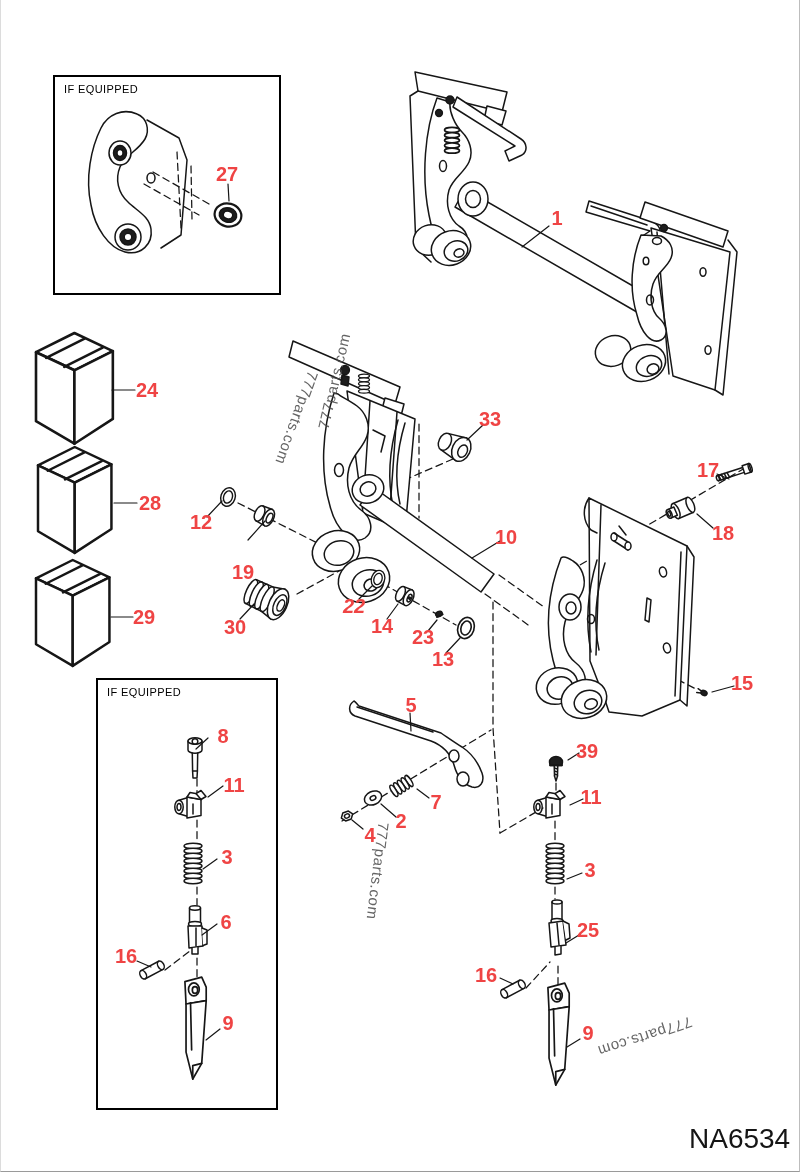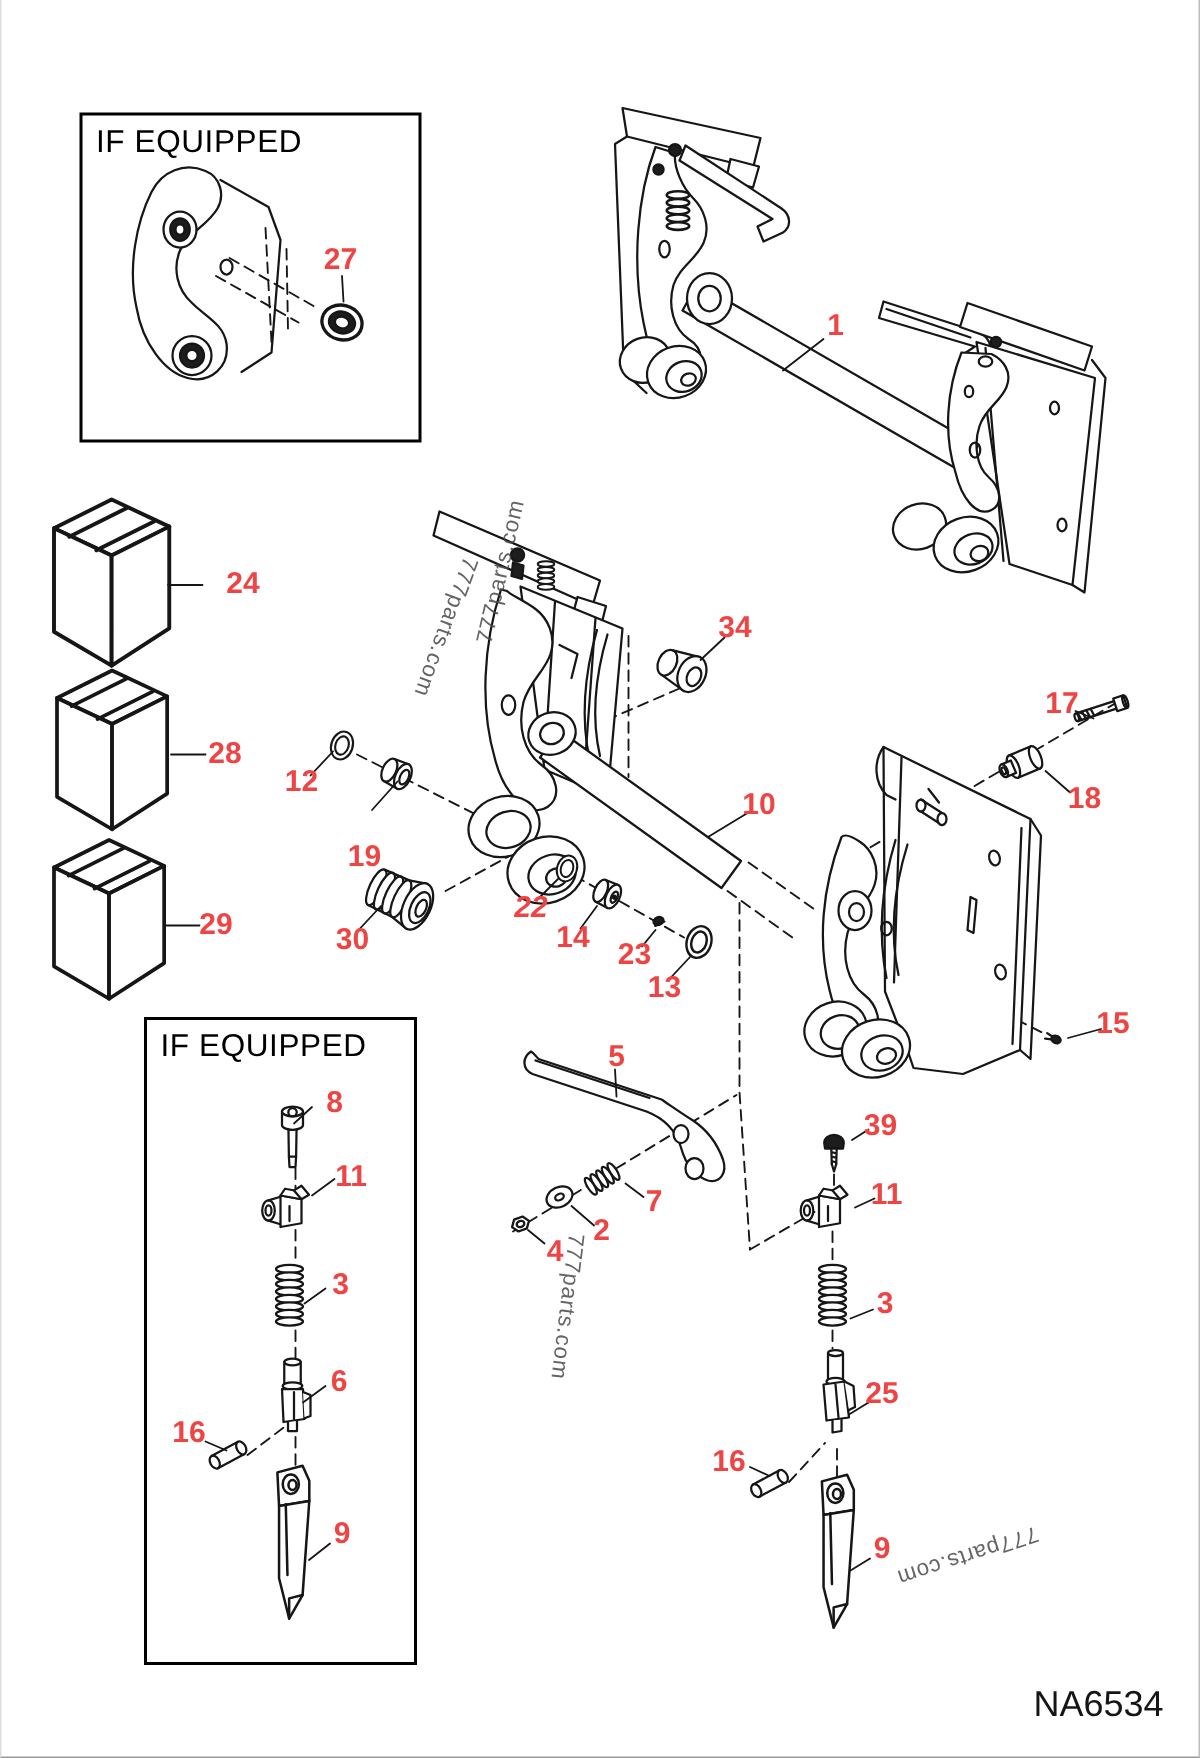--- a/index.html
+++ b/index.html
@@ -9,24 +9,24 @@
   }
   .page{position:absolute;inset:0;border-right:1px solid #bdbdbd;border-bottom:1px solid #9a9a9a;border-left:1px solid #dcdcdc;}
   svg.canvas{position:absolute;left:0;top:0;}
   .ln{stroke:#161616;fill:none;stroke-width:1.5;stroke-linejoin:round;stroke-linecap:round;}
   .fw{fill:#ffffff;}
   .dk{fill:#1d1d1d;}
   .dsh{stroke-dasharray:7 4.5;stroke-width:1.25;}
   .ldr{stroke-width:1.2;}
   .bx{stroke-width:2.3;}
   .inset{position:absolute;border:2.4px solid #000;background:transparent;pointer-events:none;}
-  .inset-title{position:absolute;left:9px;top:6px;font-size:21px;letter-spacing:.4px;color:#000;white-space:nowrap;}
+  .inset-title{position:absolute;left:9px;top:6px;font-size:11px;letter-spacing:.4px;color:#000;white-space:nowrap;}
   .callout{position:absolute;transform:translate(-50%,-50%);font-weight:bold;font-size:20px;color:#ef4444;white-space:nowrap;}
   .wm{position:absolute;font-size:15px;color:#4a4a4a;opacity:.85;letter-spacing:.6px;white-space:nowrap;transform-origin:center center;}
-  .fig-code{position:absolute;left:688px;top:1123px;width:86px;text-align:left;font-size:24px;color:#151515;}
+  .fig-code{position:absolute;left:688px;top:1123px;width:86px;text-align:left;font-size:28px;color:#151515;}
 </style>
 </head>
 <body>
 
 <div class="page">
 
 <svg class="canvas" width="800" height="1172" viewBox="0 0 800 1172">
   <defs>
     <g id="sprA">
       <ellipse class="fw" cx="0" cy="0" rx="9" ry="2.7"></ellipse>
@@ -389,24 +389,24 @@
 
 <div id="wm-layer">
       <div class="wm" style="left: 296px; top: 418px; transform: translate(-50%, -50%) rotate(110deg);">777parts.com</div>
       <div class="wm" style="left: 333px; top: 381px; transform: translate(-50%, -50%) rotate(-77deg);">777parts.com</div>
       <div class="wm" style="left: 377px; top: 871px; transform: translate(-50%, -50%) rotate(97deg);">777parts.com</div>
       <div class="wm" style="left: 644px; top: 1037px; transform: translate(-50%, -50%) rotate(162deg);">777parts.com</div>
     </div>
 <div id="co-layer">
       <div class="callout" style="left: 556px; top: 218px;">1</div>
       <div class="callout" style="left: 226px; top: 174px;">27</div>
-      <div class="callout" style="left: 146px; top: 390px; margin-left: 15px;">24</div>
+      <div class="callout" style="left: 146px; top: 390px;">24</div>
       <div class="callout" style="left: 149px; top: 503px;">28</div>
       <div class="callout" style="left: 143px; top: 617px;">29</div>
-      <div class="callout" style="left: 489px; top: 419px;">34</div>
+      <div class="callout" style="left: 489px; top: 419px;">33</div>
       <div class="callout" style="left: 200px; top: 522px;">12</div>
       <div class="callout" style="left: 242px; top: 572px;">19</div>
       <div class="callout" style="left: 234px; top: 627px;">30</div>
       <div class="callout" style="left: 353px; top: 606px; font-style: italic;">22</div>
       <div class="callout" style="left: 381px; top: 626px;">14</div>
       <div class="callout" style="left: 422px; top: 637px;">23</div>
       <div class="callout" style="left: 442px; top: 659px;">13</div>
       <div class="callout" style="left: 505px; top: 537px;">10</div>
       <div class="callout" style="left: 707px; top: 470px;">17</div>
       <div class="callout" style="left: 722px; top: 533px;">18</div>

